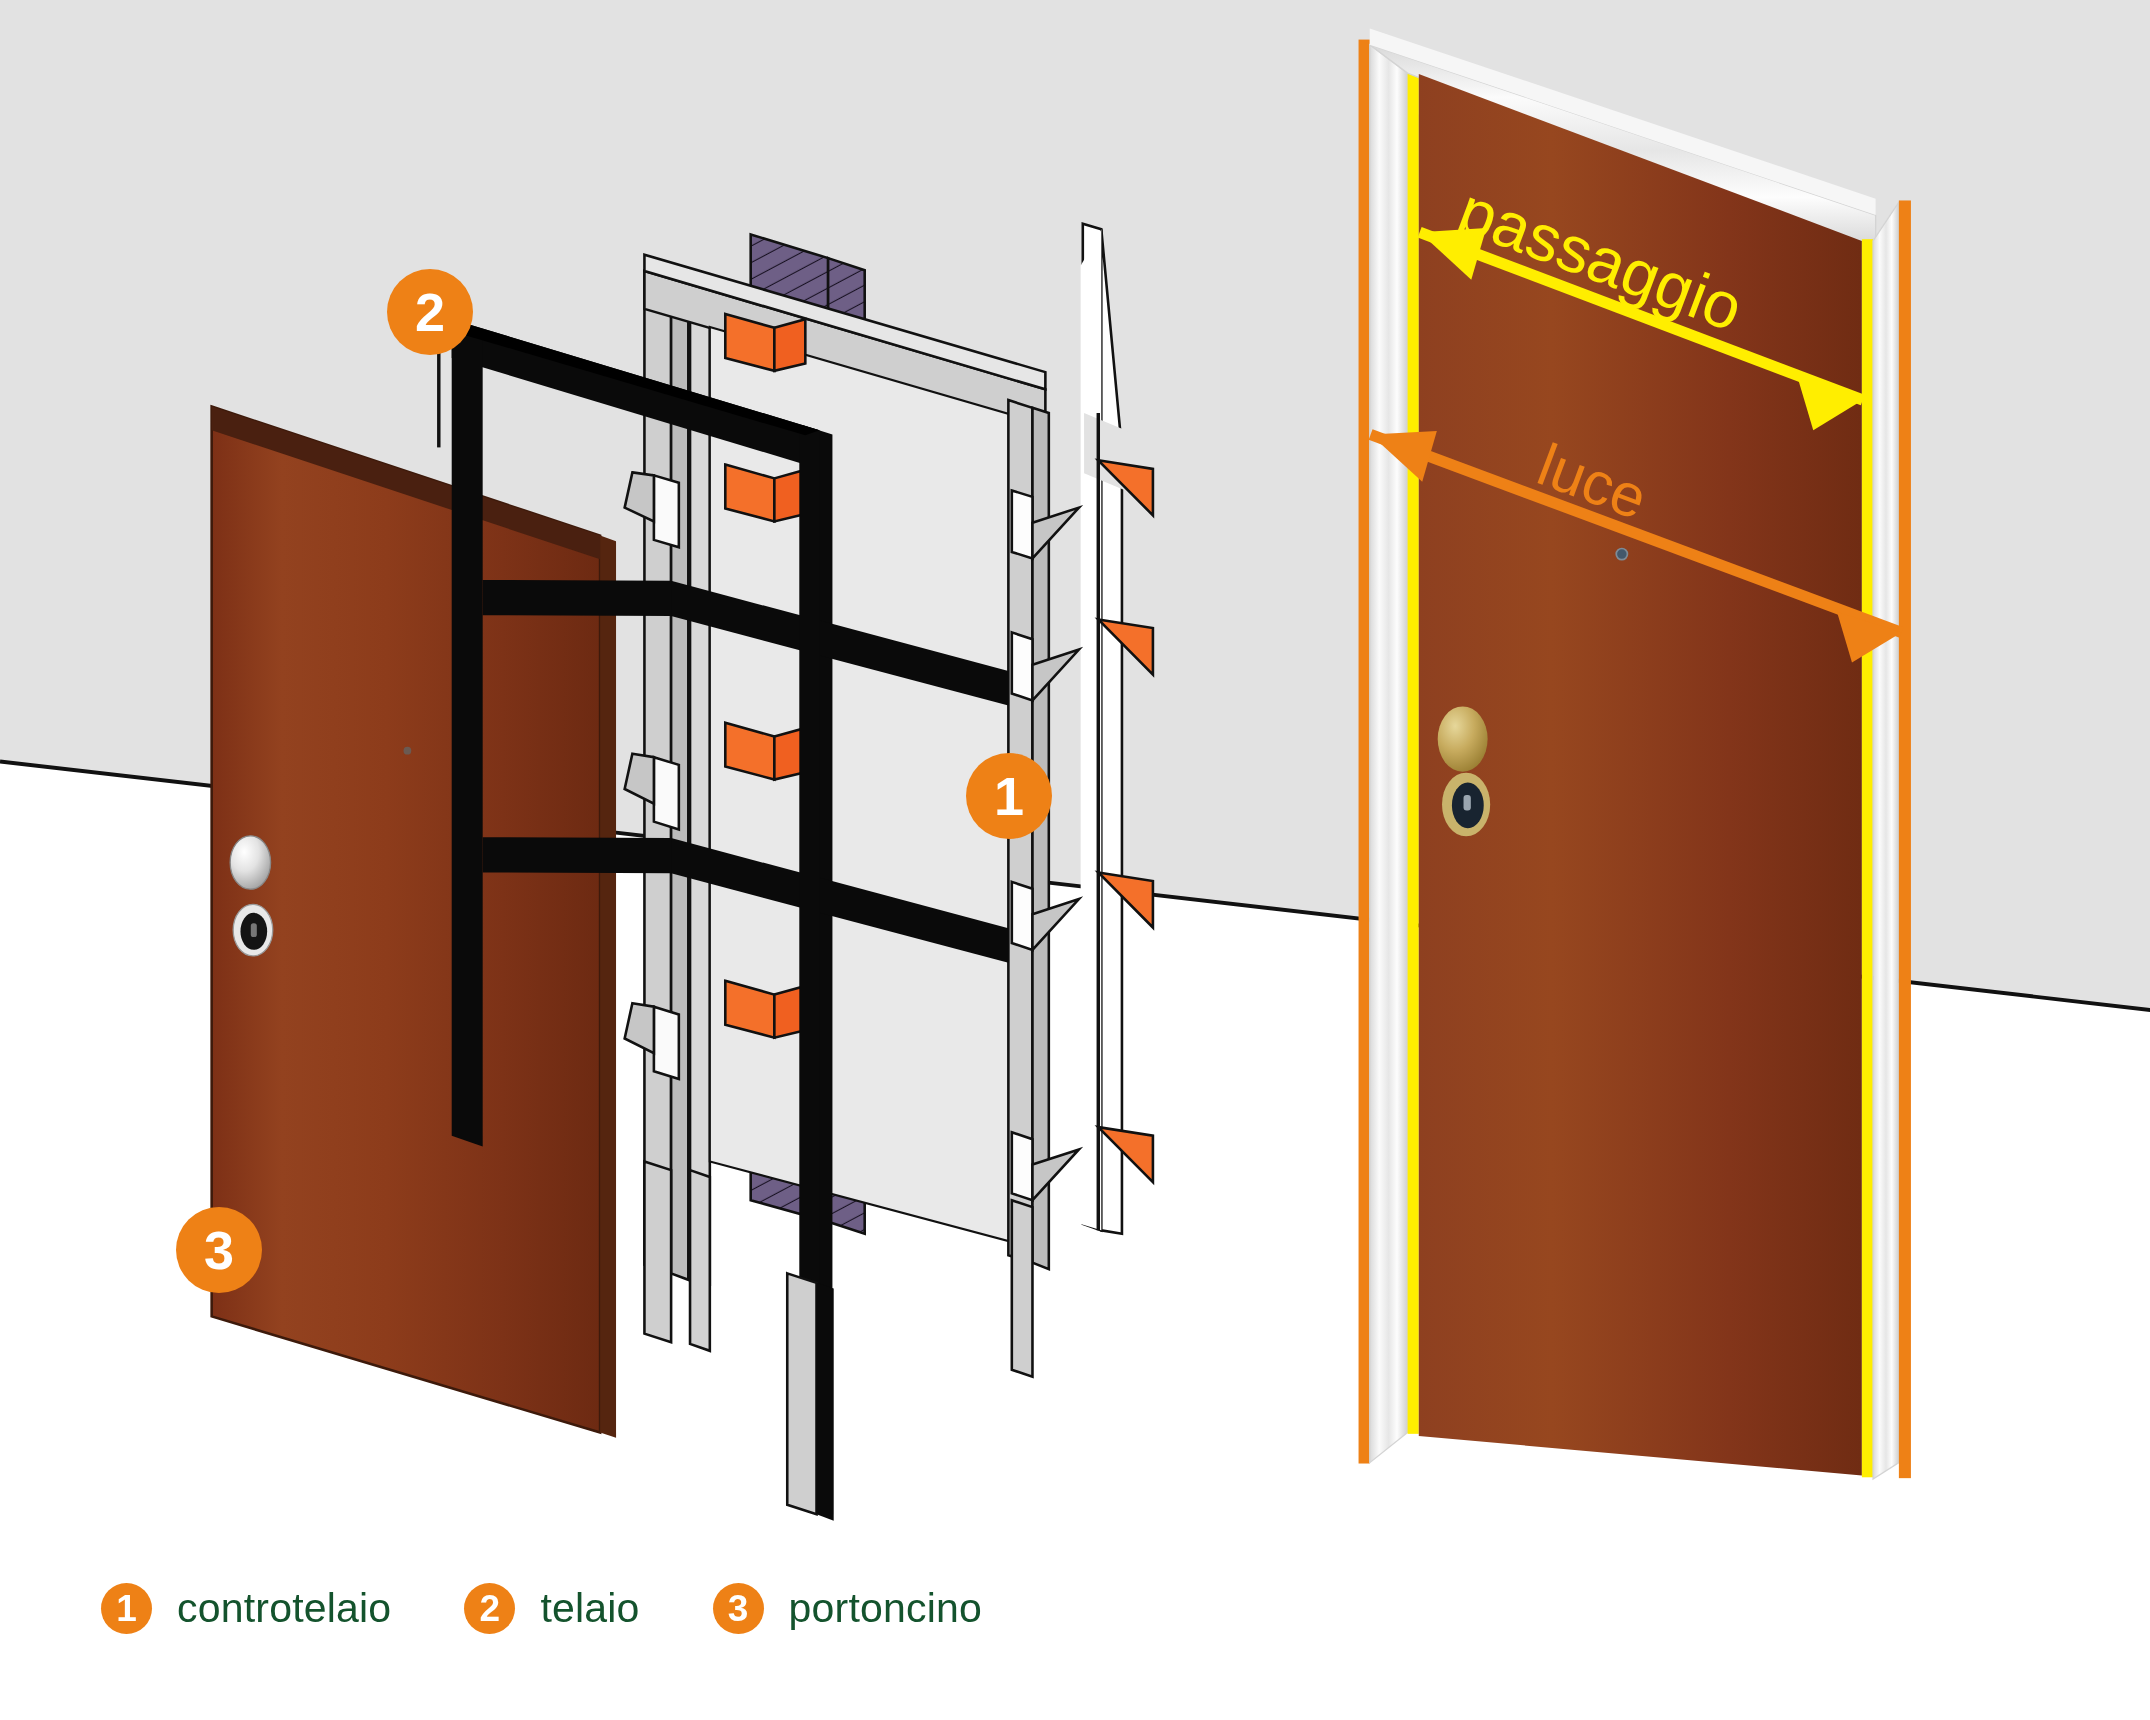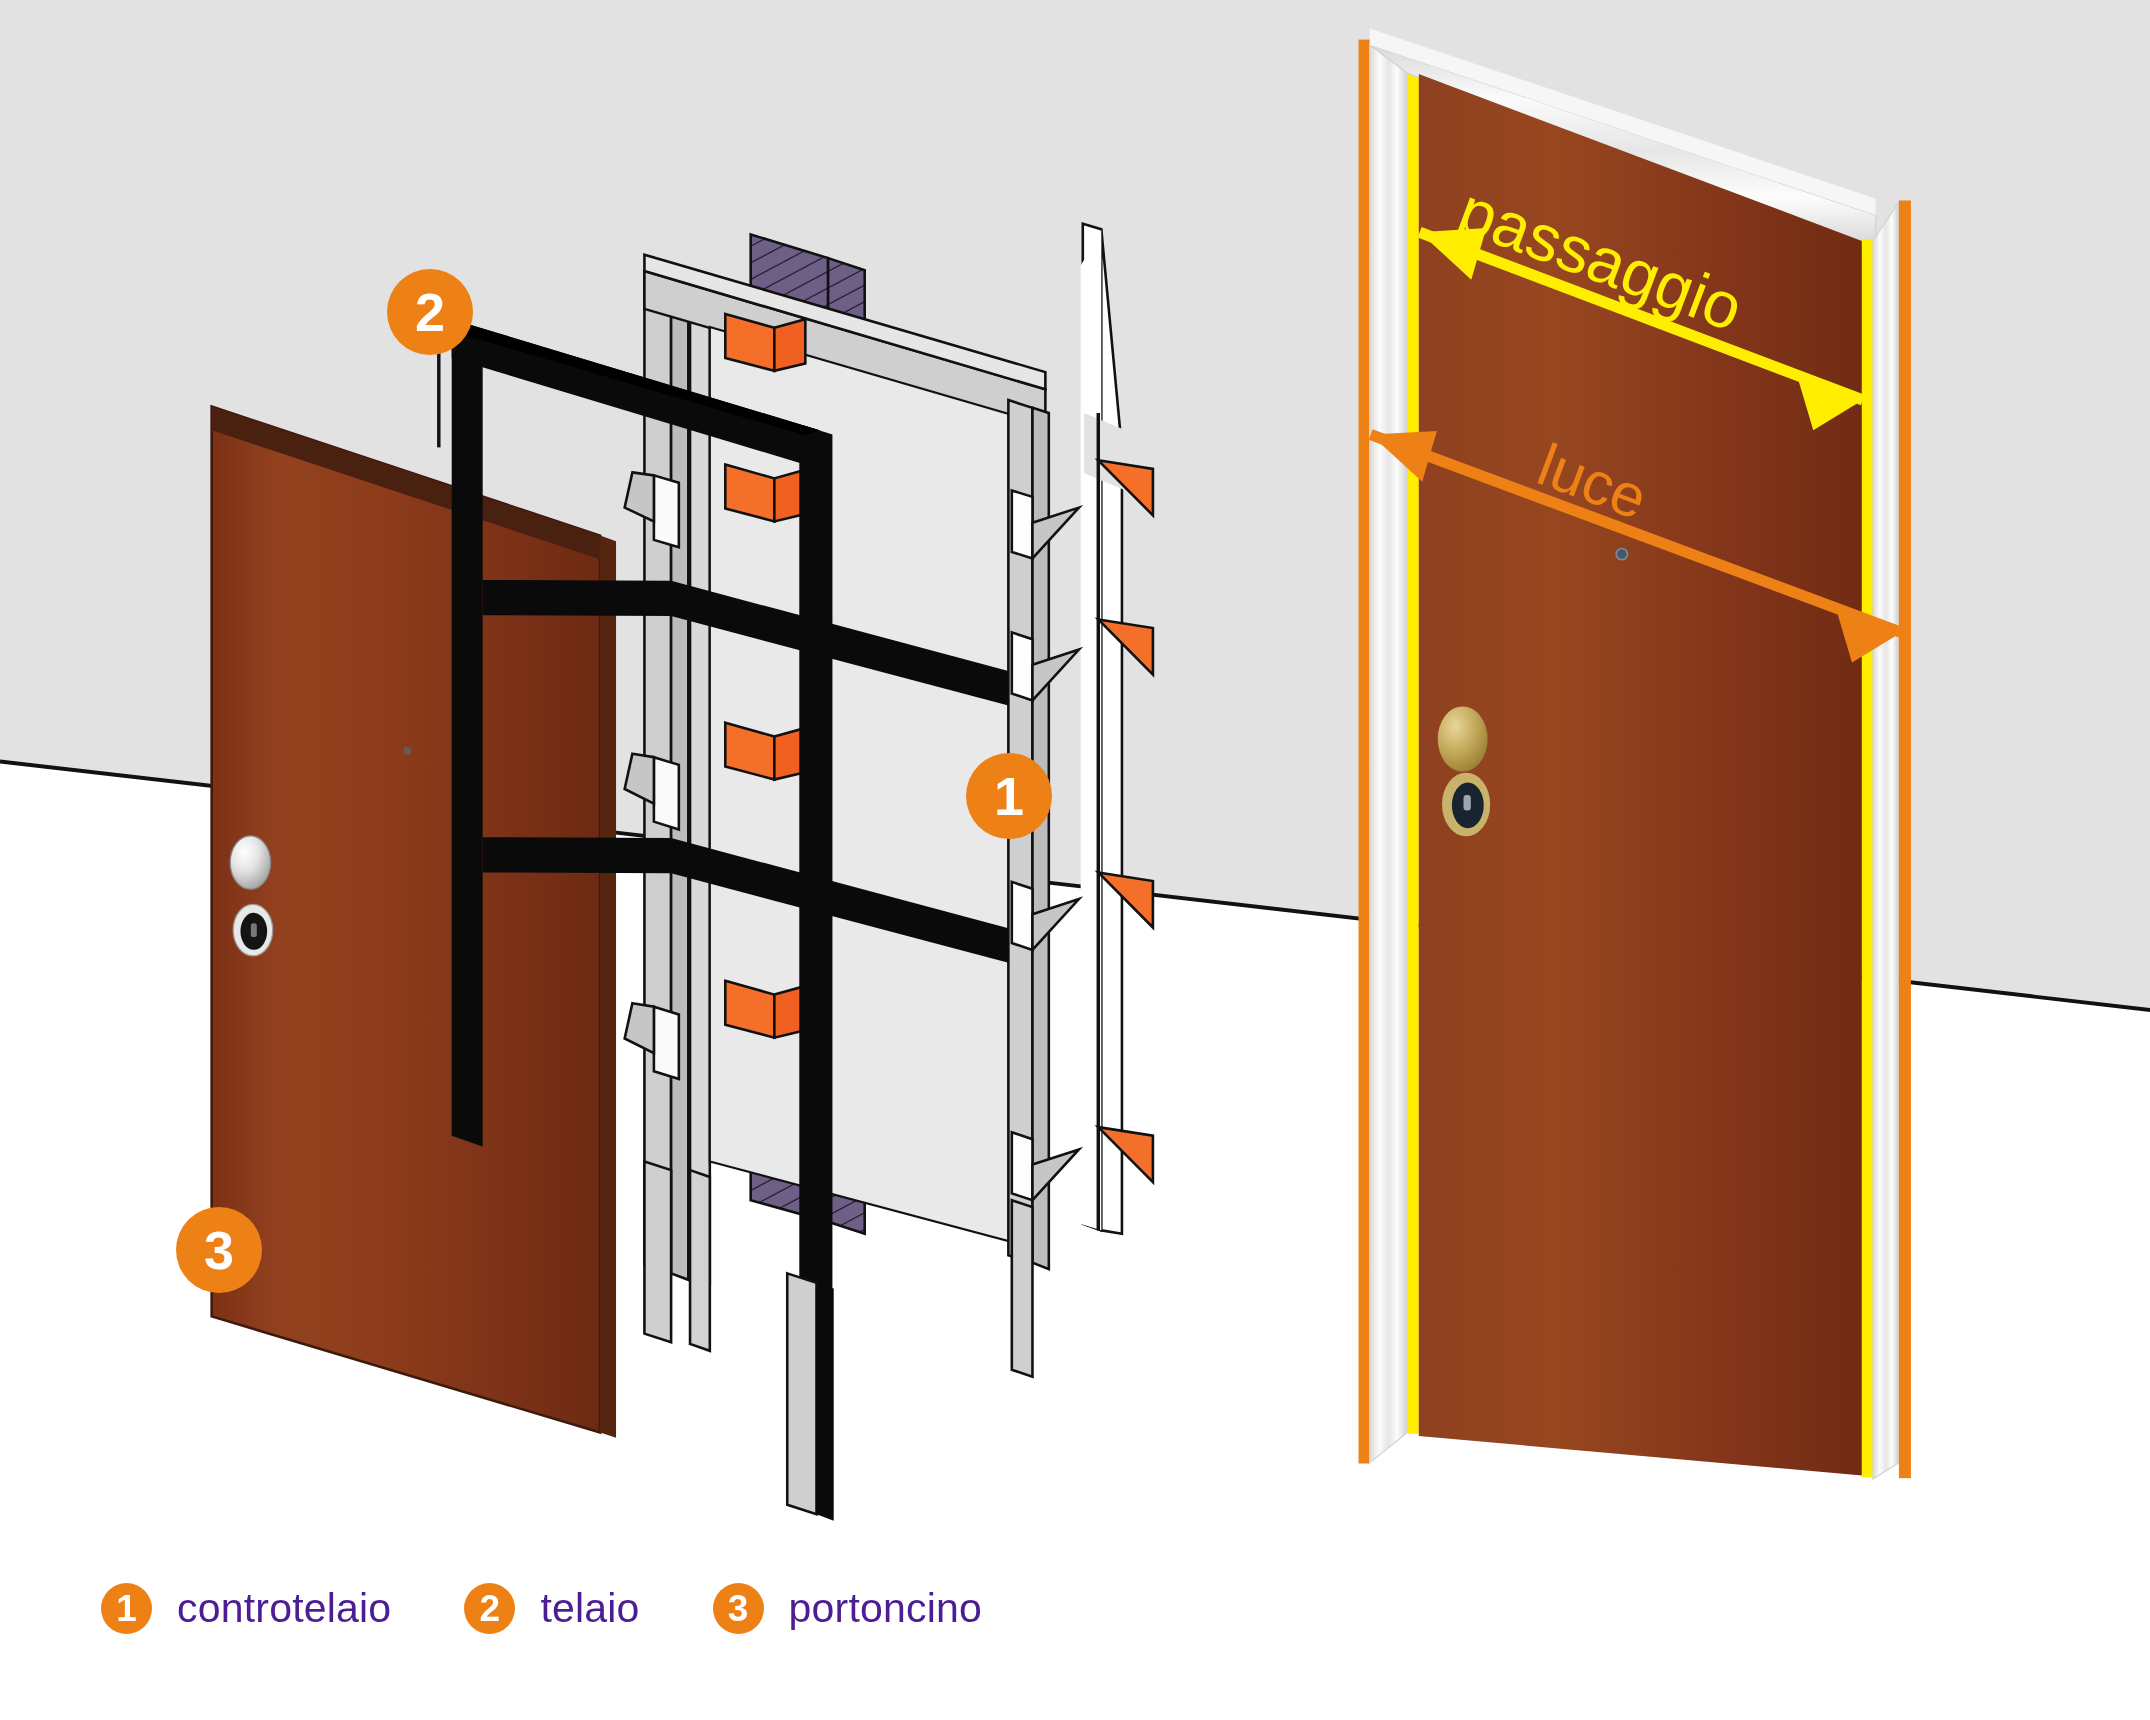--- a/index.html
+++ b/index.html
@@ -5,21 +5,21 @@
   html,body{margin:0;padding:0;background:#ffffff;}
   body{font-family:"Liberation Sans",sans-serif;}
   #stage{position:relative;width:2419px;height:1721px;background:#ffffff;overflow:hidden;}
   #scene{position:absolute;inset:0;}
   .legend{position:absolute;left:0;top:1544px;width:2419px;height:129px;display:flex;align-items:center;padding-left:101px;box-sizing:border-box;}
   .legend-item{display:flex;align-items:center;}
   .legend-item + .legend-item{margin-left:73px;}
   .badge{width:51px;height:51px;border-radius:50%;background:#ee8116;color:#ffffff;
          display:flex;align-items:center;justify-content:center;
          font-size:37px;font-weight:bold;line-height:1;font-family:"Liberation Sans",sans-serif;}
-  .legend-label{margin-left:25px;font-size:41px;color:#4c1d95;letter-spacing:0.2px;
+  .legend-label{margin-left:25px;font-size:41px;color:#14532d;letter-spacing:0.2px;
                 font-family:"Liberation Sans",sans-serif;white-space:nowrap;}
   .cbadge{position:absolute;border-radius:50%;background:#ee8116;color:#fff;
           display:flex;align-items:center;justify-content:center;font-weight:bold;
           line-height:1;font-family:"Liberation Sans",sans-serif;z-index:60;}
   .dimlabel{position:absolute;font-family:"Liberation Sans",sans-serif;font-weight:normal;
             white-space:nowrap;z-index:55;}
 </style>
 </head>
 <body>
 

